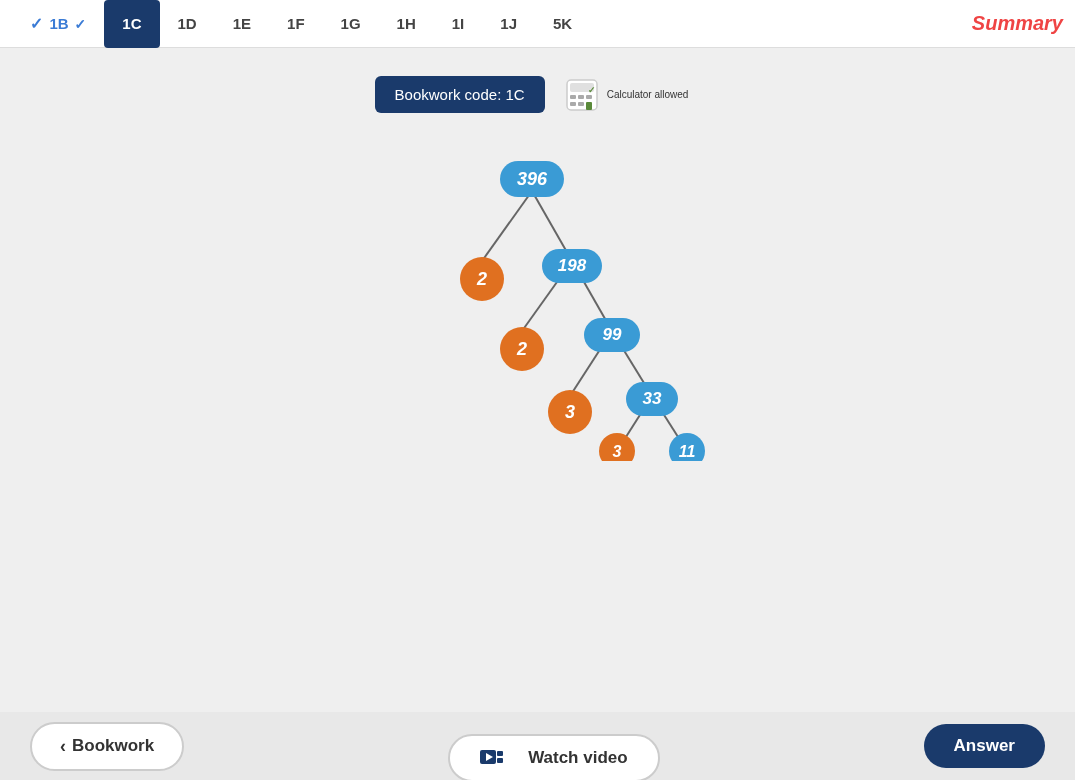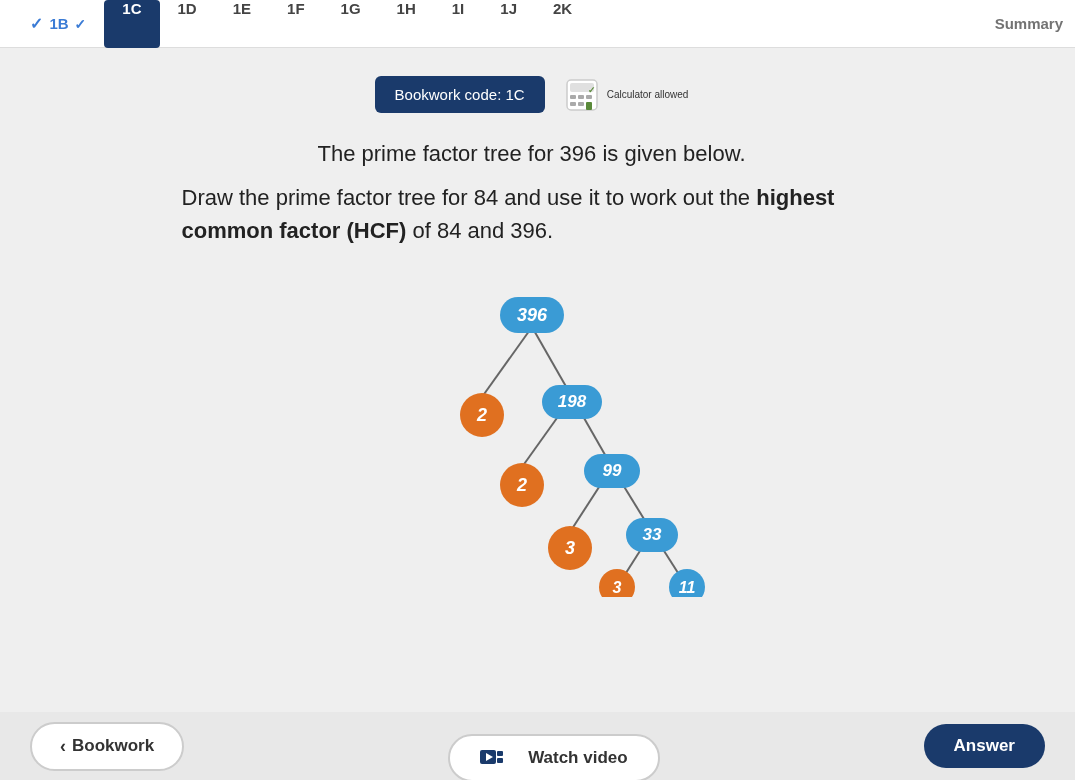--- a/index.html
+++ b/index.html
@@ -19,20 +19,21 @@
       background: #fff;
       height: 48px;
       padding: 0 12px;
       border-bottom: 1px solid #ddd;
       gap: 0;
     }
     .nav-item {
       padding: 0 18px;
       height: 48px;
       display: flex;
+      align-items: center;
       font-size: 15px;
       font-weight: 600;
       color: #444;
       cursor: pointer;
       position: relative;
     }
     .nav-item.active {
       background: #1a3a6b;
       color: #fff;
       border-radius: 4px;
@@ -42,23 +43,24 @@
       align-items: center;
       gap: 6px;
       color: #3a7bd5;
     }
     .check-icon {
       color: #3a7bd5;
       font-size: 16px;
     }
     .nav-summary {
       margin-left: auto;
-      font-size: 15px;
-      font-weight: 600;
-      color: #737373;
+      font-size: 20px;
+      font-weight: 600;
+      color: #ef4444;
+      font-style: italic;
     }
 
     
     .main-content {
       background: #efefef;
       padding: 28px 40px 20px 28px;
       min-height: calc(780px - 48px);
       position: relative;
     }
 
@@ -202,21 +204,21 @@
   <div class="nav-item">
     <span>1H</span>
   </div>
   <div class="nav-item">
     <span>1I</span>
   </div>
   <div class="nav-item">
     <span>1J</span>
   </div>
   <div class="nav-item">
-    <span>2K</span>
+    <span>5K</span>
   </div>
   <div class="nav-summary">
     <span>Summary</span>
   </div>
 </div>
 
 <div class="main-content">
 
   <div class="info-row">
     <div class="bookwork-badge">Bookwork code: 1C</div>
@@ -231,26 +233,20 @@
         <rect x="5" y="24" width="6" height="4" rx="1" fill="#aaa"></rect>
         <rect x="13" y="24" width="6" height="4" rx="1" fill="#aaa"></rect>
         <rect x="21" y="24" width="6" height="8" rx="1" fill="#5a8a3a"></rect>
 
         <text x="23" y="15" font-size="9" fill="#5a8a3a" font-weight="bold">✓</text>
       </svg>
       <span style="font-size:10px; color:#333;">Calculator allowed</span>
     </div>
   </div>
 
-  <div class="question-area">
-    <div class="question-line1">The prime factor tree for 396 is given below.</div>
-    <div class="question-line2">
-      <span>Draw the prime factor tree for 84 and use it to work out the </span><strong>highest common factor (HCF)</strong><span> of 84 and 396.</span>
-    </div>
-  </div>
 
   <div class="tree-container">
     <svg class="tree-svg" width="420" height="320" viewBox="0 0 420 320">
 
       <line x1="210" y1="50" x2="160" y2="120" stroke="#666" stroke-width="2"></line>
 
       <line x1="210" y1="50" x2="250" y2="120" stroke="#666" stroke-width="2"></line>
 
       <line x1="250" y1="120" x2="200" y2="190" stroke="#666" stroke-width="2"></line>
 

